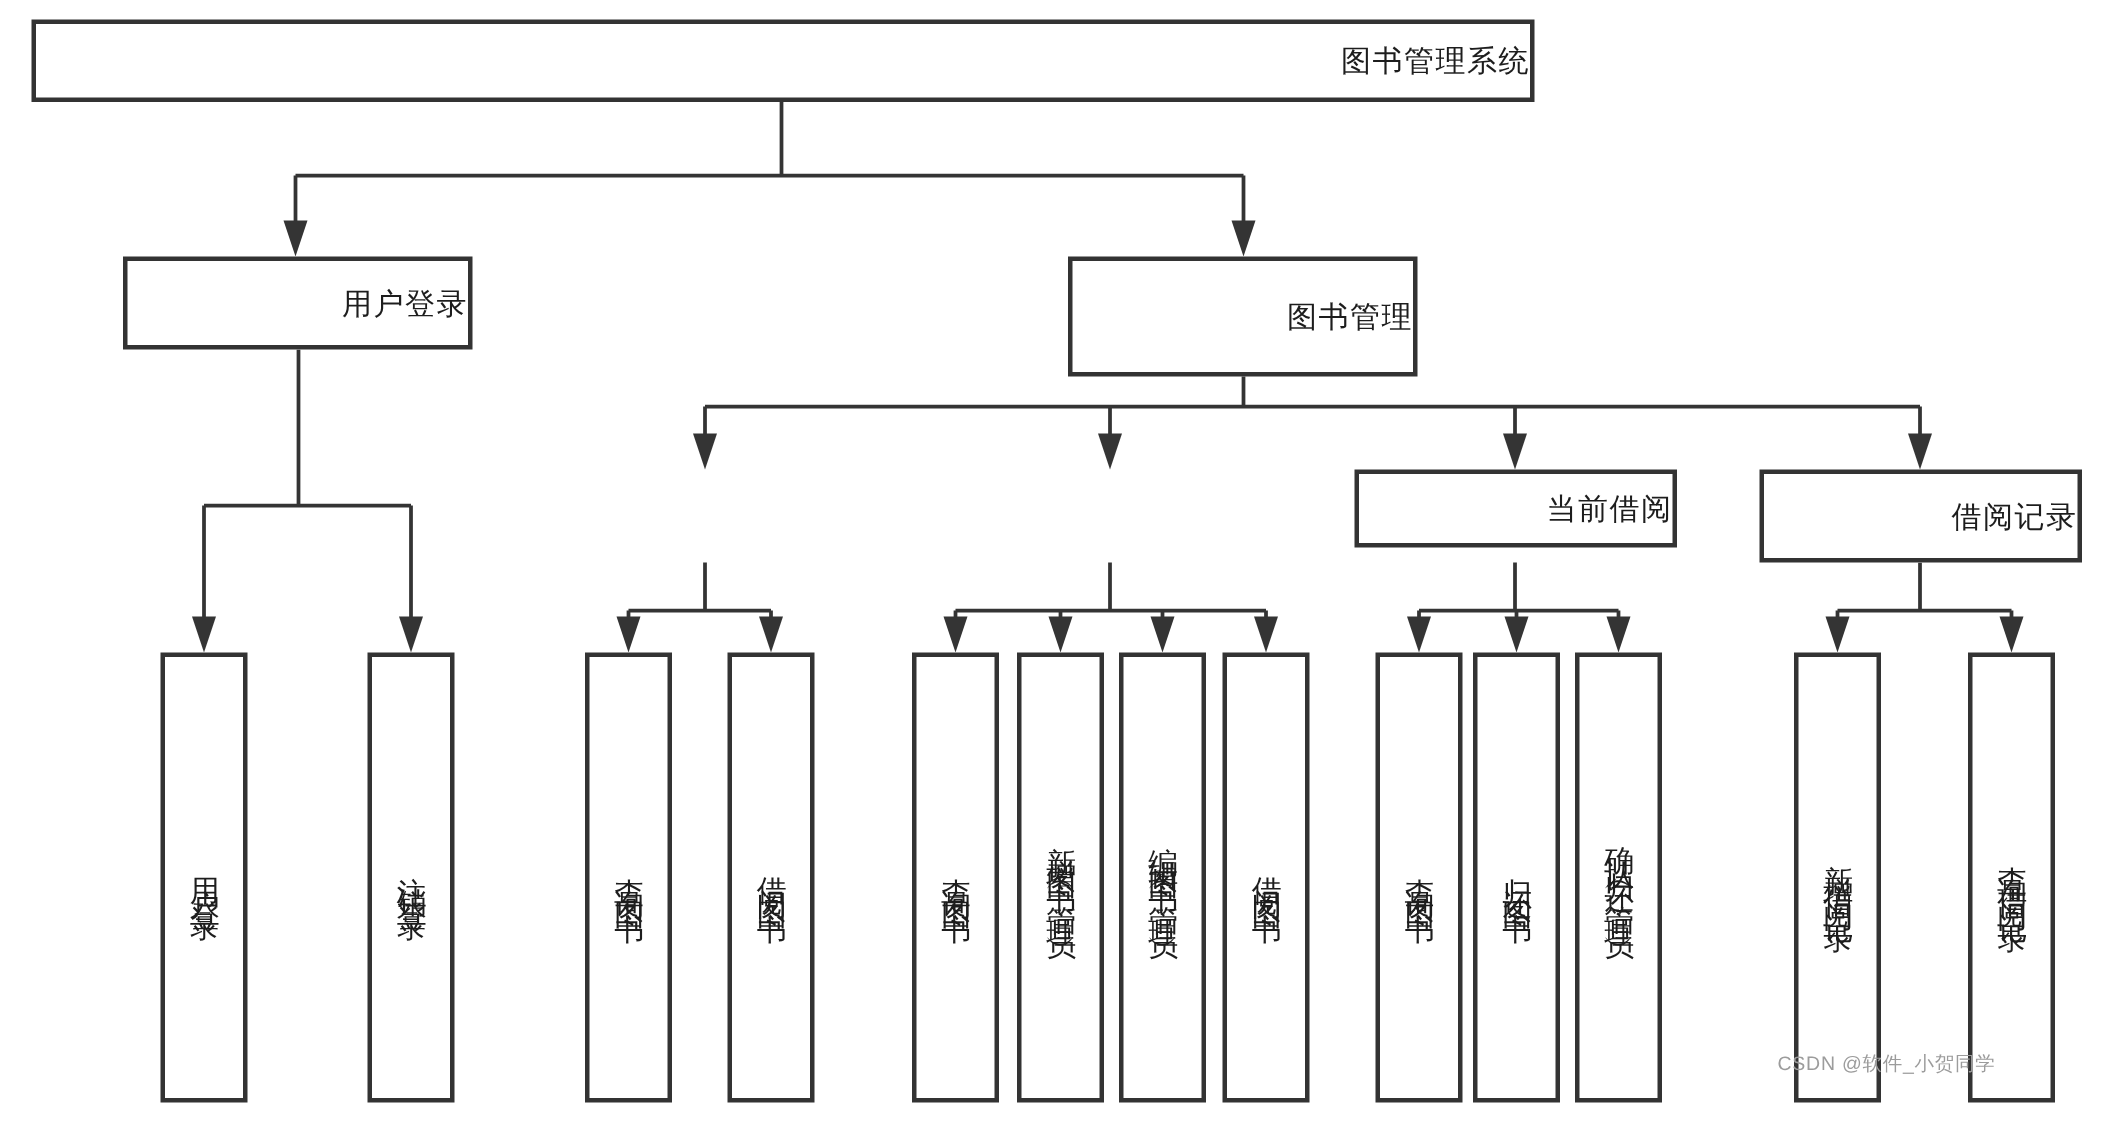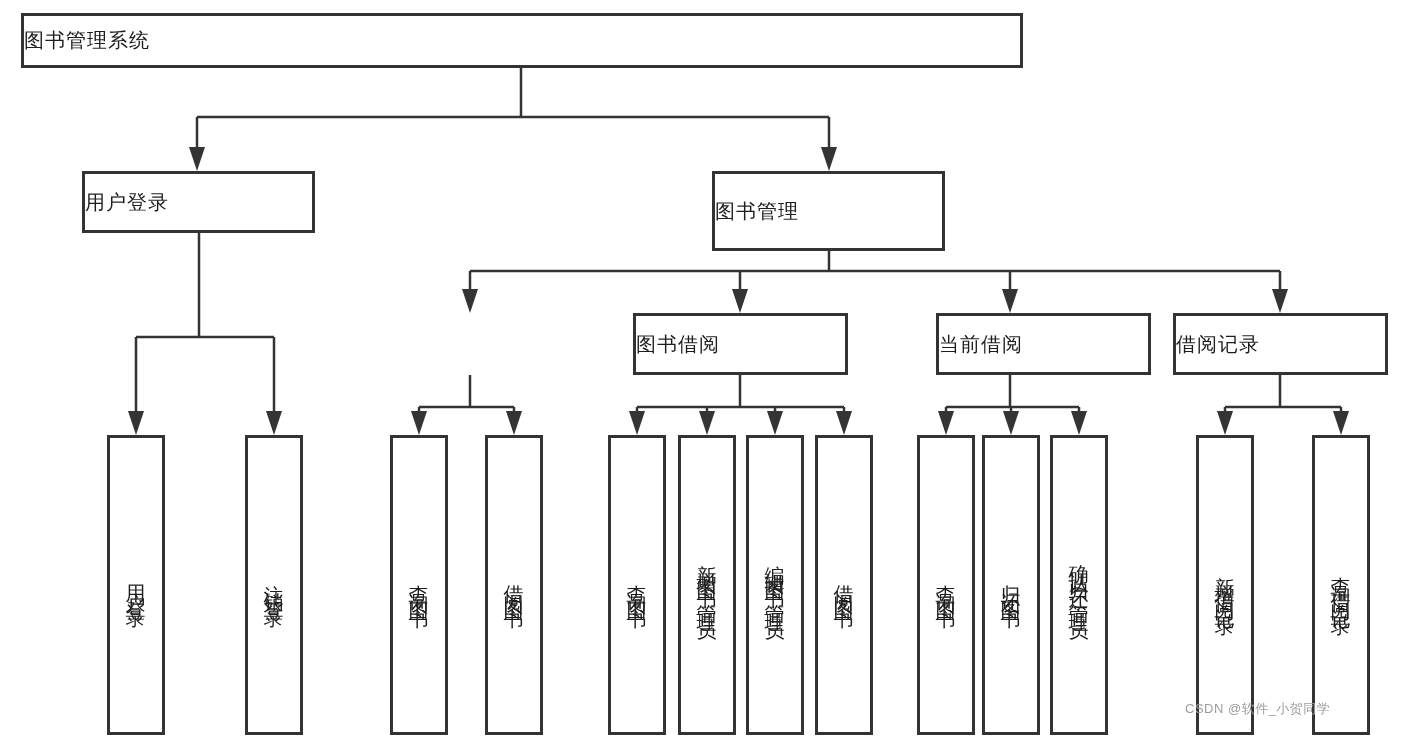--- a/index.html
+++ b/index.html
@@ -17,21 +17,21 @@
     overflow:hidden;
     font-family:"Liberation Sans", sans-serif;
     color:var(--text);
   }
   .wires{position:absolute;left:0;top:0;}
   .hnode{
     position:absolute;
     box-sizing:border-box;
     background:#fff;
     border:3px solid var(--box-border);
-    display:flex;align-items:center;justify-content:flex-start;
+    display:flex;align-items:center;justify-content:flex-end;
     font-size:20px;letter-spacing:1px;
     z-index:2;
   }
   .vnode{
     position:absolute;
     top:435px;width:58px;height:300px;
     box-sizing:border-box;
     background:#fff;
     border:3px solid var(--box-border);
     display:flex;align-items:center;justify-content:center;
@@ -105,24 +105,21 @@
     <span>图书管理系统</span>
   </div>
 
   <div class="hnode" style="left:82px;top:171px;width:233px;height:62px">
     <span>用户登录</span>
   </div>
   <div class="hnode" style="left:712px;top:171px;width:233px;height:80px">
     <span>图书管理</span>
   </div>
 
-  <div class="hnode" style="left:633px;top:313px;width:215px;height:62px">
-    <span>图书借阅</span>
-  </div>
-  <div class="hnode" style="left:936px;top:313px;width:215px;height:62px">
+  <div class="hnode" style="left:903px;top:313px;width:215px;height:52px">
     <span>当前借阅</span>
   </div>
   <div class="hnode" style="left:1173px;top:313px;width:215px;height:62px">
     <span>借阅记录</span>
   </div>
 
   <div class="vnode" style="left:107px">
     <span class="vlabel">用户登录</span>
   </div>
   <div class="vnode" style="left:245px">

